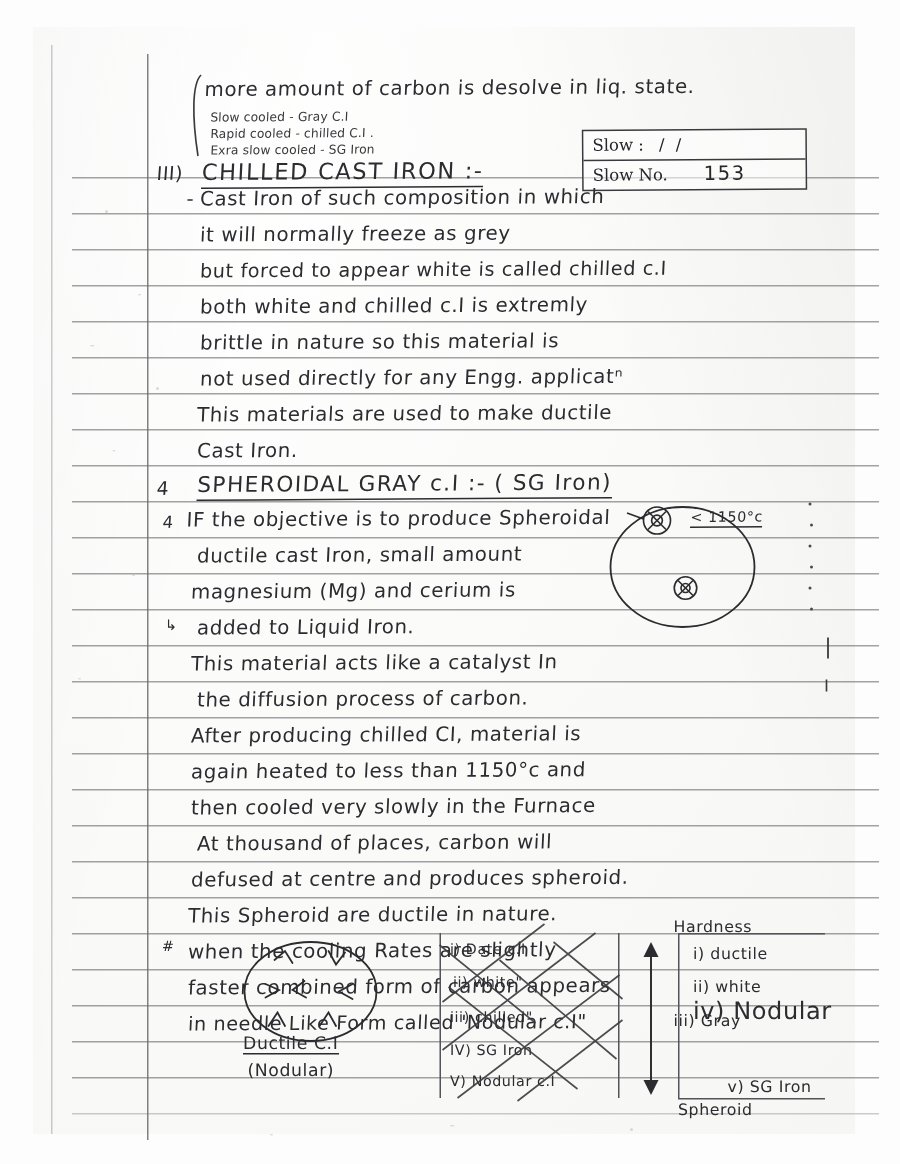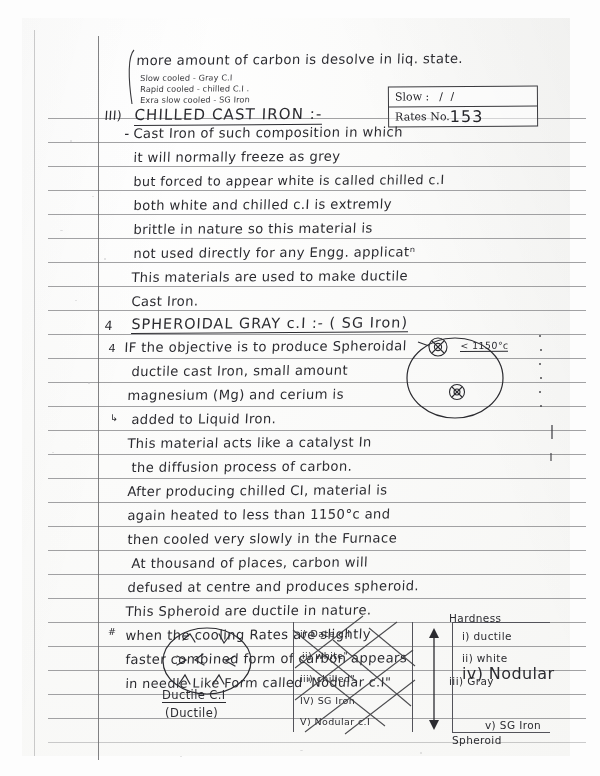--- a/index.html
+++ b/index.html
@@ -117,24 +117,24 @@
     color: #25252a;
     font-family: "DejaVu Serif", serif;
   }
   .stamprow + .stamprow { border-top: 1.1px solid #3a3a3e; }
   .stamp-val {
     margin-left: 10px;
     letter-spacing: 2px;
     font-family: "DejaVu Sans", sans-serif;
   }
   .stamp-page {
-    margin-left: 0;
+    margin-left: 24px;
     font-family: "DejaVu Sans", sans-serif;
     letter-spacing: 1px;
-    font-size: 16px;
+    font-size: 13px;
   }
 
   
   svg.sk { position: absolute; overflow: visible; }
 
   
   .tbl-v {
     position: absolute;
     width: 0;
     border-left: 1.1px solid #53535a;
@@ -196,21 +196,21 @@
   <svg class="sk" style="left:124px; top:48px;" width="14" height="58">
     <path d="M10,2 C4,8 4,30 8,56" stroke="#3a3a3e" stroke-width="1.1" fill="none"></path>
   </svg>
 
   <div class="stampbox">
     <div class="stamprow">
       <span>Slow :</span>
       <span class="stamp-val">/    /</span>
     </div>
     <div class="stamprow">
-      <span>Rates No.</span>
+      <span>Slow No.</span>
       <span class="stamp-page">153</span>
     </div>
   </div>
 
   <div class="hw num skew3" style="left:104px; top:108px;">III)</div>
   <div class="hw hd skew2" style="left:134px; top:106px;">CHILLED  CAST  IRON :-</div>
 
   <div class="hw l skew2" style="left:124px; top:126px;">-</div>
   <div class="hw l skew2" style="left:133px; top:126px;">Cast Iron of  such  composition  in which</div>
   <div class="hw l skew2" style="left:133px; top:150px;">it will normally  freeze   as  grey</div>
@@ -292,21 +292,21 @@
       <path d="M64,8  l5,9  l6,-8"></path>
       <path d="M22,30 l9,4 l-9,5"></path>
       <path d="M48,28 l-8,6 l9,5"></path>
       <path d="M80,30 l-9,5 l9,5"></path>
       <path d="M24,58 l6,-9 l5,9"></path>
       <path d="M58,58 l6,-9 l5,9"></path>
     </g>
   </svg>
 
   <div class="hw tiny underline" style="left:162px; top:688px; font-size:11.5px;">Ductile C.I</div>
-  <div class="hw tiny" style="left:165px; top:706px; font-size:11.5px;">(Ductile)</div>
+  <div class="hw tiny" style="left:165px; top:706px; font-size:11.5px;">(Nodular)</div>
 
   <div class="hw tiny" style="left:300px; top:628px;">i) Date c.I</div>
   <div class="hw tiny" style="left:302px; top:650px;">ii)  white"</div>
   <div class="hw tiny" style="left:300px; top:673px;">iii)  chilled"</div>
   <div class="hw tiny" style="left:300px; top:695px;">IV)  SG Iron</div>
   <div class="hw tiny" style="left:300px; top:716px;">V)  Nodular c.I</div>
 
   <svg class="sk" style="left:293px; top:622px;" width="122" height="112">
     <g stroke="#3a3a3e" stroke-width="1.1" fill="none" opacity=".9">
       <line x1="2" y1="46" x2="70" y2="-6"></line>

